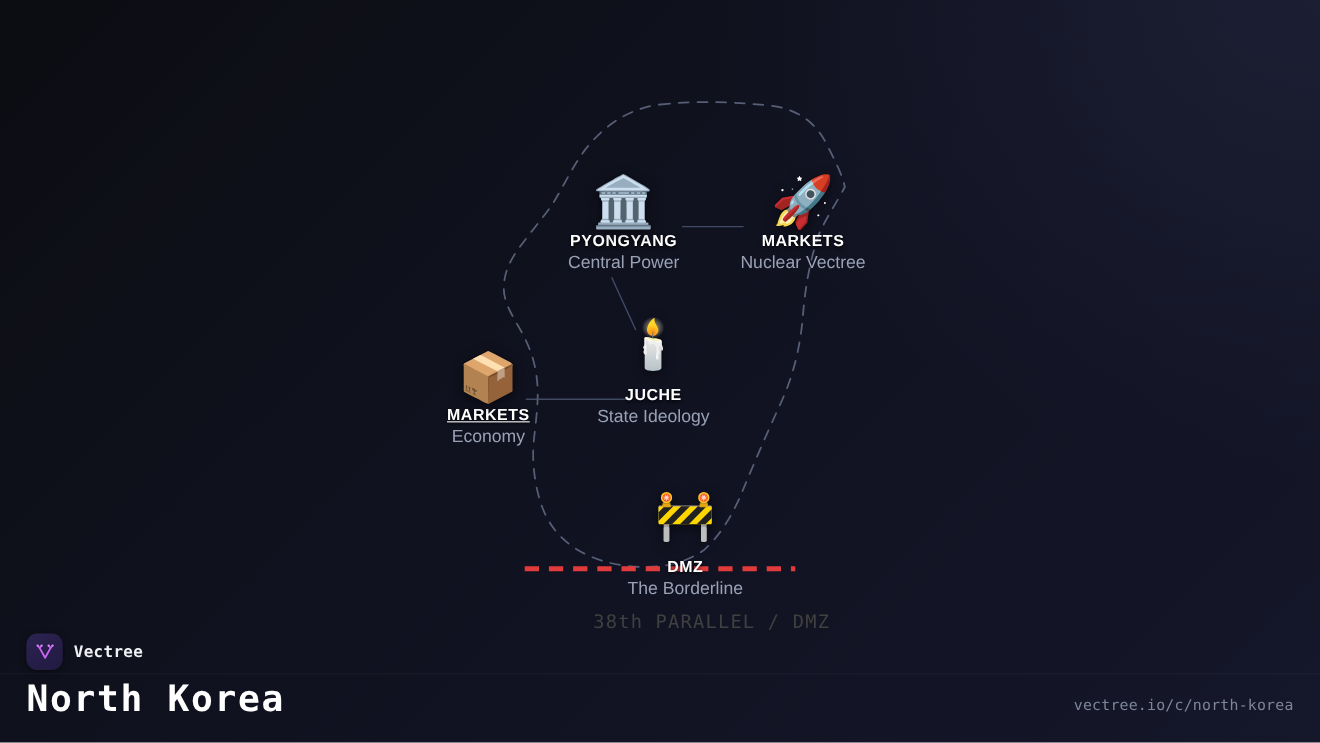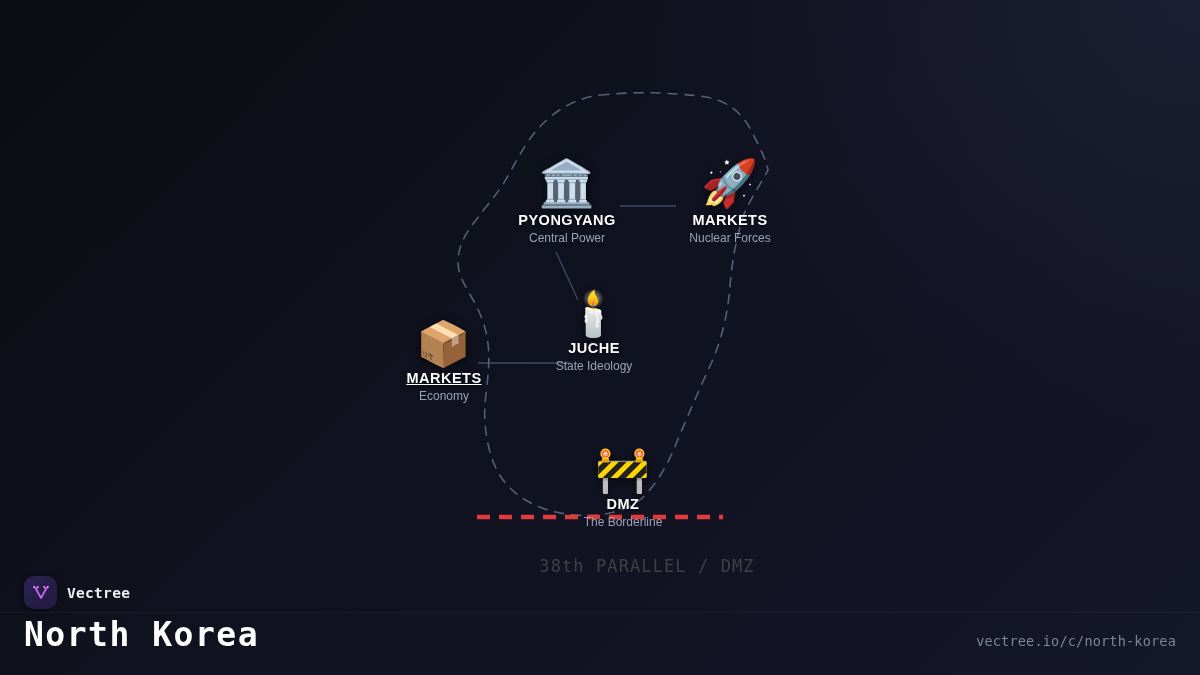--- a/index.html
+++ b/index.html
@@ -33,46 +33,46 @@
   }
   .node-title {
     font-weight:bold;
     font-size:14.5px;
     letter-spacing:.5px;
     color:#ffffff;
     text-shadow:0 1px 3px rgba(0,0,0,.85);
     white-space:nowrap;
   }
   .node-sub {
-    font-size:12px;
+    font-size:16px;
     color:#9aa1b4;
     margin-top:3px;
     white-space:nowrap;
   }
 
   
   #node-pyongyang { left:567px; top:160px; }
   #node-pyongyang .node-emoji { font-size:46px; }
   #node-pyongyang .node-title { margin-top:6px; }
 
   #node-military { left:730px; top:160px; }
   #node-military .node-emoji { font-size:46px; }
   #node-military .node-title { margin-top:6px; }
 
   #node-juche { left:594px; top:292px; }
   #node-juche .node-emoji { font-size:44px; }
-  #node-juche .node-title { margin-top:4px; }
+  #node-juche .node-title { margin-top:16px; }
 
   #node-markets { left:444px; top:322px; }
   #node-markets .node-emoji { font-size:44px; }
   #node-markets .node-title { margin-top:4px;text-decoration:underline; }
 
   #node-dmz { left:623px; top:448px; }
   #node-dmz .node-emoji { font-size:44px; }
-  #node-dmz .node-title { margin-top:4px; }
+  #node-dmz .node-title { margin-top:16px; }
 
   
   #border-label {
     position:absolute;
     left:647px; top:556px;
     transform:translateX(-50%);
     font-family:"DejaVu Sans Mono", monospace;
     font-size:17px;
     letter-spacing:1.1px;
     color:#404040;
@@ -152,21 +152,21 @@
 
   <div class="node" id="node-pyongyang">
     <span class="node-emoji">🏛️</span>
     <div class="node-title">PYONGYANG</div>
     <div class="node-sub">Central Power</div>
   </div>
 
   <div class="node" id="node-military">
     <span class="node-emoji">🚀</span>
     <div class="node-title">MARKETS</div>
-    <div class="node-sub">Nuclear Forces</div>
+    <div class="node-sub">Nuclear Vectree</div>
   </div>
 
   <div class="node" id="node-juche">
     <span class="node-emoji">🕯️</span>
     <div class="node-title">JUCHE</div>
     <div class="node-sub">State Ideology</div>
   </div>
 
   <div class="node" id="node-markets">
     <span class="node-emoji">📦</span>

